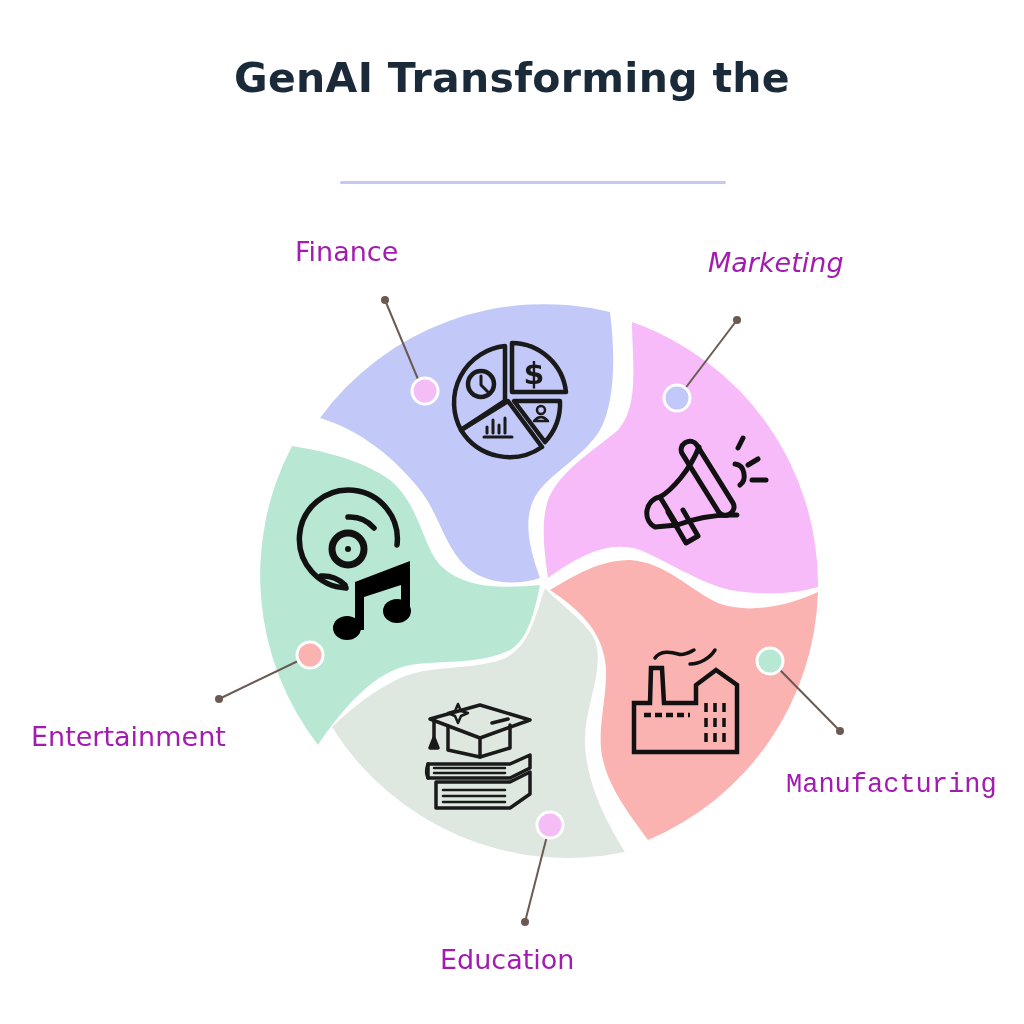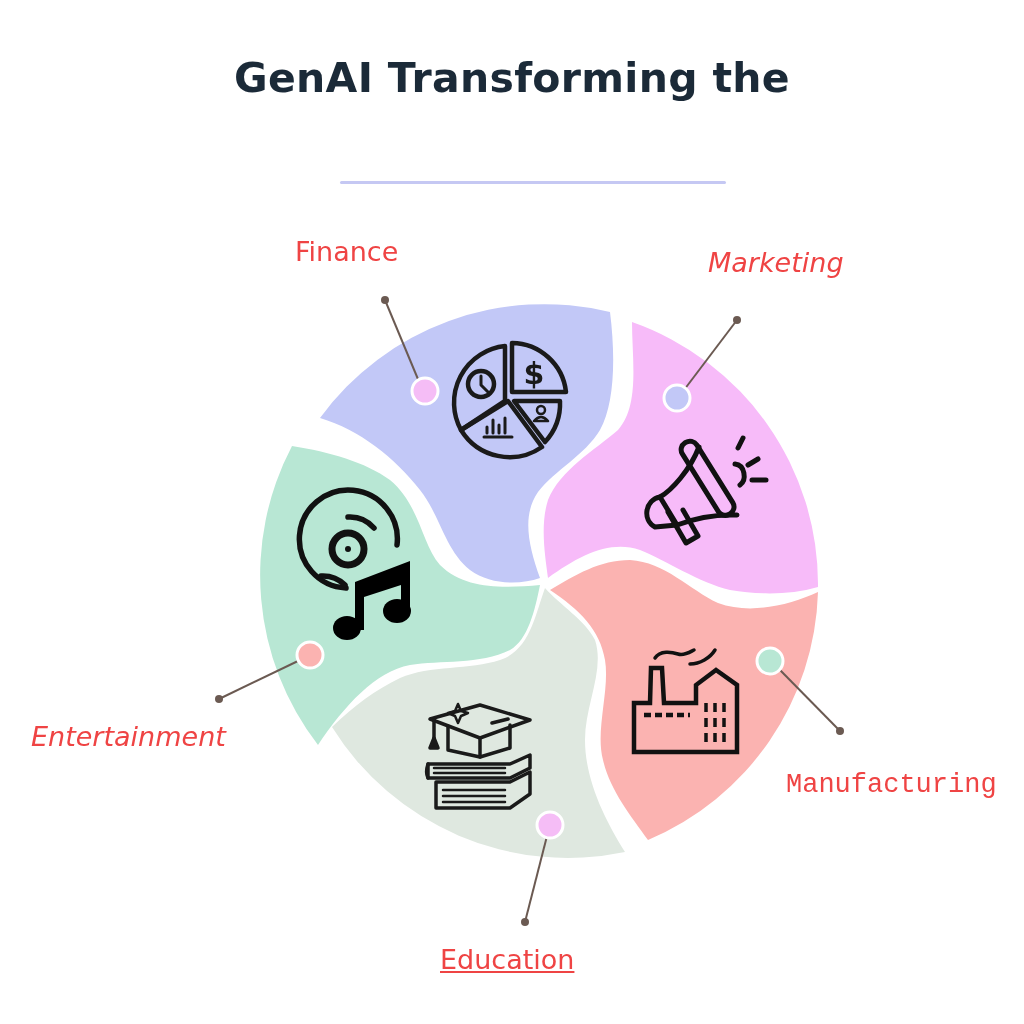--- a/index.html
+++ b/index.html
@@ -1,21 +1,21 @@
 <!DOCTYPE html>
 <html><head>
 <meta charset="utf-8">
 <style>
   html, body { margin:0; padding:0; background:#ffffff; }
   body { width:1024px; height:1024px; position:relative; overflow:hidden; font-family:"Liberation Sans", "DejaVu Sans", sans-serif; }
   .title { position:absolute; left:0; top:48px; width:1024px; text-align:center; font-family:"DejaVu Sans", "Liberation Sans", sans-serif; font-weight:bold; font-size:41px; line-height:60px; color:#1b2a38; letter-spacing:0.3px; }
   .title-line { display:block; }
   .underline { position:absolute; left:340px; top:181px; width:386px; height:3px; background:#c5c8f3; border-radius:2px; }
   svg.diagram { position:absolute; left:0; top:0; }
-  .label { position:absolute; font-family:"DejaVu Sans", "Liberation Sans", sans-serif; font-size:27px; color:#ef4444; white-space:nowrap; }
+  .label { position:absolute; font-family:"DejaVu Sans", "Liberation Sans", sans-serif; font-size:27px; color:#a21caf; white-space:nowrap; }
 </style>
 </head>
 <body>
 
 <div class="title">
   <span class="title-line">GenAI Transforming the</span>
 </div>
 <div class="underline"></div>
 
 <svg class="diagram" width="1024" height="1024" viewBox="0 0 1024 1024">
@@ -110,14 +110,14 @@
     <circle cx="348" cy="549" r="3" fill="#111111"></circle>
     <path d="M355,582 L410,561 L410,615 L401,615 L401,585 L364,597 L364,630 L355,630 Z" fill="#000000"></path>
     <ellipse cx="347" cy="628" rx="14" ry="12" fill="#000000"></ellipse>
     <ellipse cx="397" cy="611" rx="14" ry="12" fill="#000000"></ellipse>
   </g>
 </svg>
 
 <div class="label" style="left:295px; top:236px;">Finance</div>
 <div class="label" style="left:708px; top:247px;font-style:italic;">Marketing</div>
 <div class="label" style="left:786px; top:770px;font-family:Liberation Mono, monospace;">Manufacturing</div>
-<div class="label" style="left:440px; top:944px;text-decoration:underline;">Education</div>
-<div class="label" style="left:31px; top:721px;font-style:italic;">Entertainment</div>
+<div class="label" style="left:440px; top:944px;">Education</div>
+<div class="label" style="left:31px; top:721px;">Entertainment</div>
 
 </body></html>

